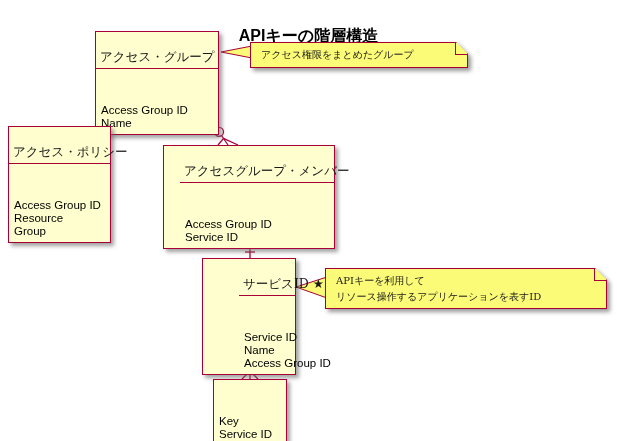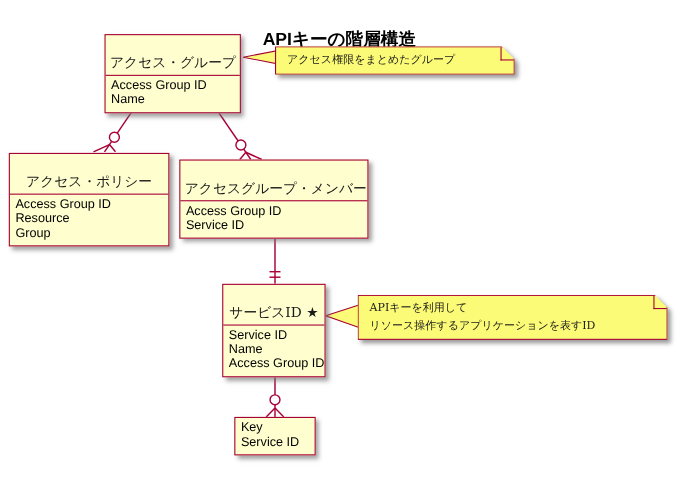--- a/index.html
+++ b/index.html
@@ -18,27 +18,27 @@
     box-shadow:3px 3px 4px rgba(110,110,110,0.65);
   }
   .entity-header {
     font-family:"DejaVu Serif", serif; font-size:12.5px; color:#1a1a1a;
     text-align:center; padding:1px 4px 2px; border-bottom:1.5px solid #A80036;
     white-space:nowrap;
     margin-top:16px;
   }
   .entity-body {
     font-family:"Liberation Sans", sans-serif; font-size:11.5px; color:#000;
-    padding:3px 5px 4px; line-height:13px;
+    padding:3px 5px 4px; line-height:13px;margin-top:32px;
   }
   .entity-field { white-space:nowrap; }
   #e0 { left:95px;  top:31px;  width:124px; }
-  #e1 { left:8px;   top:139px; width:146px; }
-  #e2 { left:163px; top:145px; width:172px; }
-  #e3 { left:202px; top:258px; width:94px;  }
+  #e1 { left:8px;   top:126px; width:103px; }
+  #e2 { left:163px; top:145px; width:172px;padding-left:16px; }
+  #e3 { left:202px; top:258px; width:94px;padding-left:36px;  }
   #e4 { left:213px; top:379px; width:74px;  }
 
   
   .note-wrap { position:absolute; filter:drop-shadow(3px 3px 2px rgba(110,110,110,0.7)); }
   .note {
     position:relative; box-sizing:border-box; height:100%;
     background:#FBFB77; border:1px solid #A80036;
     clip-path:polygon(0 0, calc(100% - 12px) 0, 100% 12px, 100% 100%, 0 100%);
     font-family:"DejaVu Serif", serif; font-size:10px; color:#1a1a1a;
     padding:4px 10px;

